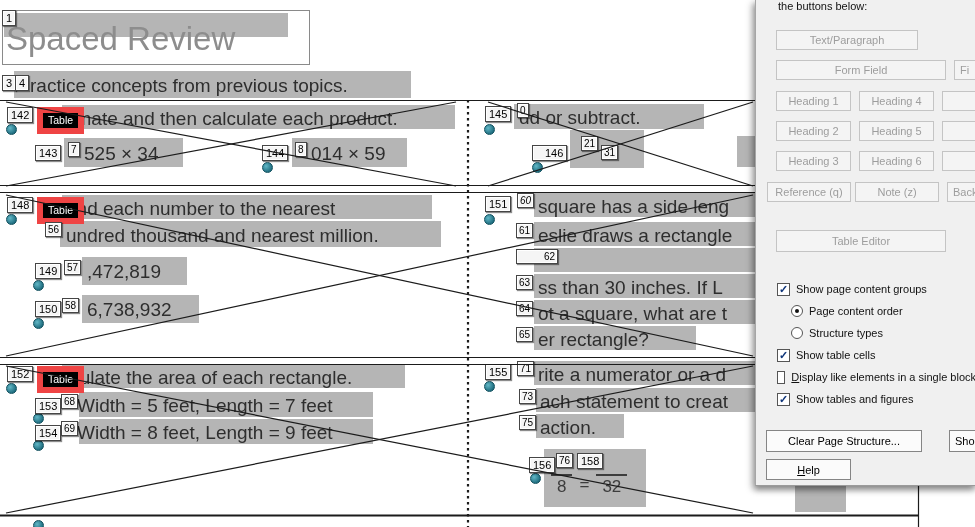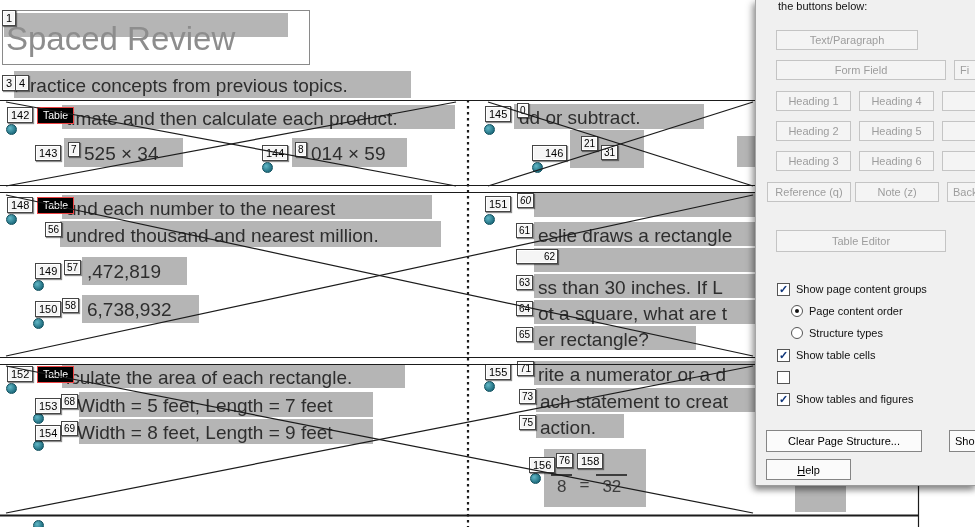--- a/index.html
+++ b/index.html
@@ -17,21 +17,21 @@
   .ov-fracrow{ z-index:4; display:flex; gap:7px; font-size:17px; color:#3d3d3d; }
   .frac-num  { border-top:2px solid #3d3d3d; padding:1px 6px 0; }
   .frac-eq   { padding-top:1px; }
   .ov-tag, .ov-smalltag {
     z-index:30; background:#f5f5f5; border:1px solid #454545; color:#000;
     box-shadow:1px 1px 1px rgba(0,0,0,.45), inset 0 0 0 1px #ffffff;
     font-size:11px; line-height:14px; padding:0 3px; white-space:nowrap;
   }
   .ov-smalltag { font-size:10px; line-height:13px; padding:0 2px; }
   .ov-tabletag {
-    z-index:30; background:#000; color:#fff; border:1px solid #ef4444;
+    z-index:30; background:#000; color:#fff; border:6px solid #ef4444;
     font-size:10.5px; line-height:15px; padding:0 5px; white-space:nowrap;
   }
   .ov-circle {
     z-index:25; width:11px; height:11px; border-radius:50%;
     background:radial-gradient(circle at 35% 35%, #62b7c6, #1f6e80 72%);
     border:1px solid #11505e;
   }
 
   #doclines { position:absolute; left:0; top:0; z-index:15; pointer-events:none; }
   #doclines line { stroke:#1b1b1b; stroke-width:1.2; }
@@ -115,20 +115,21 @@
       <div class="ov ov-text" style="left: 87px; top: 260px;">,472,819</div>
       <div class="ov ov-tag" style="left: 35px; top: 263px;">149</div>
       <div class="ov ov-smalltag" style="left: 64px; top: 260px;">57</div>
       <div class="ov ov-circle" style="left: 33px; top: 280px;"></div>
       <div class="ov ov-region" style="left: 82px; top: 295px; width: 117px; height: 28px;"></div>
       <div class="ov ov-text" style="left: 87px; top: 298px;">6,738,932</div>
       <div class="ov ov-tag" style="left: 35px; top: 301px;">150</div>
       <div class="ov ov-smalltag" style="left: 62px; top: 298px;">58</div>
       <div class="ov ov-circle" style="left: 33px; top: 318px;"></div>
       <div class="ov ov-region" style="left: 534px; top: 193px; width: 228px; height: 24px;"></div>
+      <div class="ov ov-text" style="left: 538px; top: 195px;">square has a side leng</div>
       <div class="ov ov-tag" style="left: 485px; top: 196px;">151</div>
       <div class="ov ov-smalltag" style="left: 517px; top: 193px; font-style: italic;">60</div>
       <div class="ov ov-circle" style="left: 484px; top: 214px;"></div>
       <div class="ov ov-region" style="left: 534px; top: 222px; width: 228px; height: 24px;"></div>
       <div class="ov ov-text" style="left: 538px; top: 224px;">eslie draws a rectangle</div>
       <div class="ov ov-smalltag" style="left: 516px; top: 223px;">61</div>
       <div class="ov ov-region" style="left: 534px; top: 248px; width: 228px; height: 24px;"></div>
       <div class="ov ov-smalltag" style="left: 516px; top: 249px; padding-left: 27px;">62</div>
       <div class="ov ov-region" style="left: 534px; top: 274px; width: 228px; height: 24px;"></div>
       <div class="ov ov-text" style="left: 538px; top: 276px;">ss than 30 inches. If L</div>
@@ -239,20 +240,21 @@
         <div class="opt indent">
           <span class="rad"></span>
           <span class="olab">Structure types</span>
         </div>
         <div class="opt">
           <span class="cbox">✓</span>
           <span class="olab">Show table cells</span>
         </div>
         <div class="opt">
           <span class="cbox"></span>
+          <span class="olab"><u>D</u>isplay like elements in a single block</span>
         </div>
         <div class="opt">
           <span class="cbox">✓</span>
           <span class="olab">Show tables and figures</span>
         </div>
       </div>
 
     <button class="pbtn en" style="left:10px;top:430px;width:156px;height:22px;line-height:19px">Clear Page Structure...</button>
     <button class="pbtn en cut" style="left:193px;top:430px;width:40px;height:22px;line-height:19px">Sho</button>
     <button class="pbtn en" style="left:10px;top:459px;width:85px;height:21px;line-height:18px"><u>H</u>elp</button>

